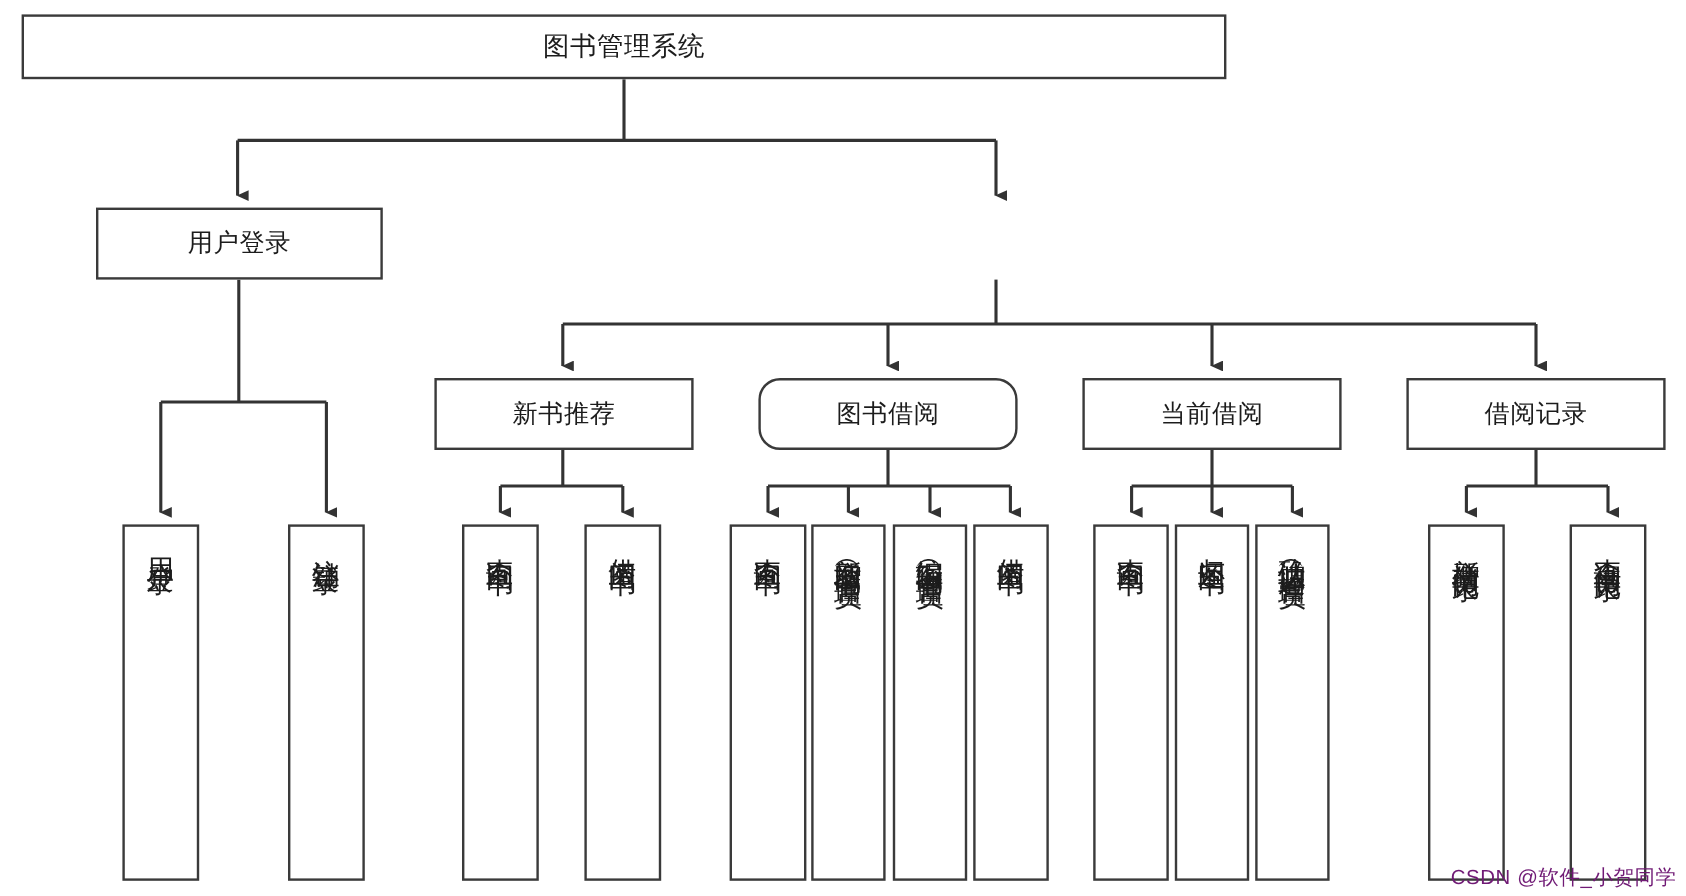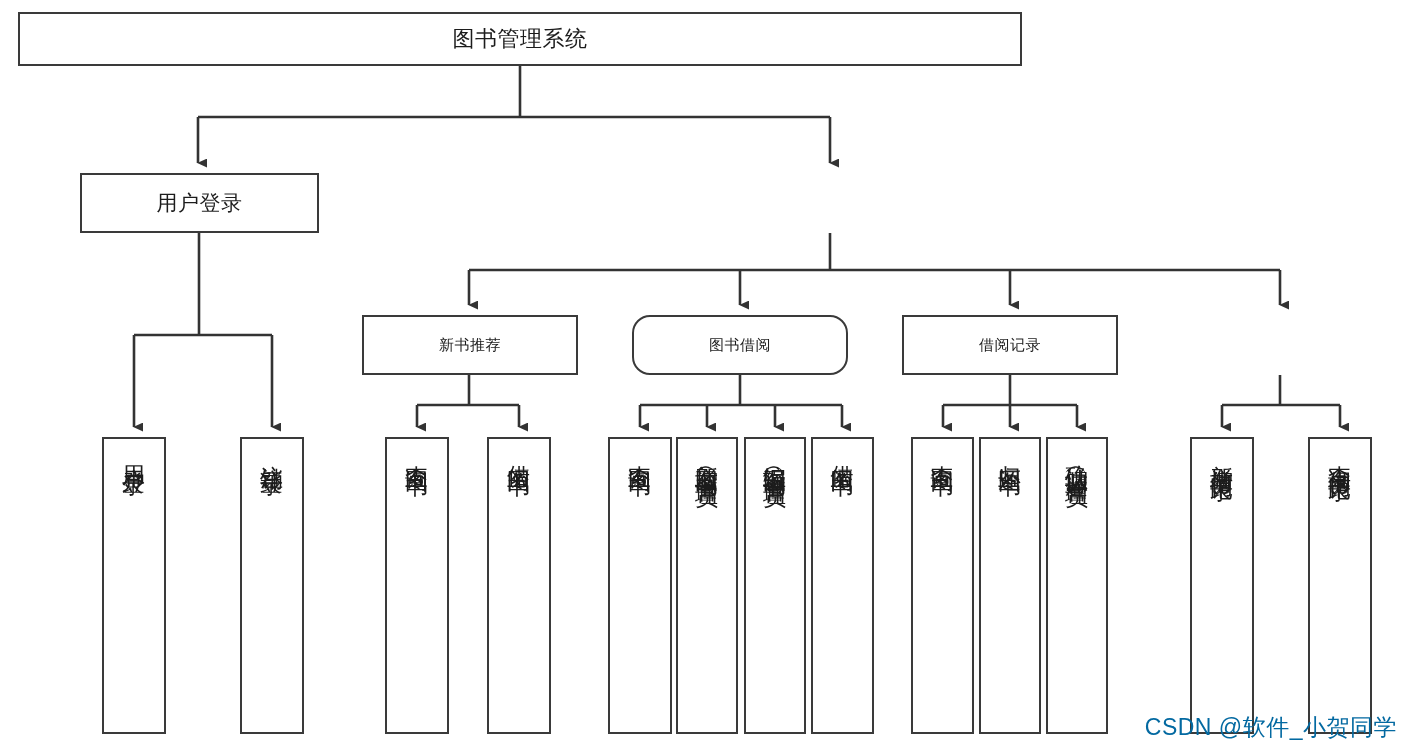--- a/index.html
+++ b/index.html
@@ -40,21 +40,21 @@
   .node .label {
     color: #1c1c1c;
     font-size: 21px;
     line-height: 1.25;
     letter-spacing: 0.5px;
     white-space: nowrap;
     text-align: center;
   }
   .node.root .label { font-size: 22px; }
   .node.level2 .label { font-size: 21px; }
-  .node.level3 .label { font-size: 15px; font-family: Liberation Serif, serif; }
+  .node.level3 .label { font-size: 21px; font-family: Liberation Serif, serif; }
 
   
   .node.leaf {
     align-items: flex-start;
     justify-content: center;
     padding-top: 8px;
   }
   .node.leaf .label {
     writing-mode: vertical-rl;
     text-orientation: upright;
@@ -62,22 +62,22 @@
     line-height: 1.05;
     letter-spacing: 3px;
     white-space: nowrap;
     color: #1c1c1c;
   }
   
   #watermark {
     position: absolute;
     right: 8px;
     bottom: 4px;
-    font-size: 23px;
-    color: #0369a1;
+    font-size: 17px;
+    color: #701a75;
     white-space: nowrap;
     z-index: 6;
     letter-spacing: 0.5px;
   }
 </style>
 </head>
 <body>
 
 <div id="canvas">
 
@@ -142,23 +142,26 @@
 
   <div class="node level3" style="left:362px; top:315px; width:216px; height:60px;">
     <span class="label">新书推荐</span>
   </div>
 
   <div class="node level3" style="left:632px; top:315px; width:216px; height:60px;border-radius:18px;">
     <span class="label">图书借阅</span>
   </div>
 
   <div class="node level3" style="left:902px; top:315px; width:216px; height:60px;">
+    <span class="label">当前借阅</span>
+  </div>
+
+  <div class="node level3" style="left:1172px; top:315px; width:216px; height:60px;">
     <span class="label">借阅记录</span>
   </div>
-
 
   <div class="node leaf" style="left:102px; top:437px; width:64px; height:297px;">
     <span class="label">用户登录</span>
   </div>
 
   <div class="node leaf" style="left:240px; top:437px; width:64px; height:297px;">
     <span class="label">注销登录</span>
   </div>
 
   <div class="node leaf" style="left:385px; top:437px; width:64px; height:297px;">

